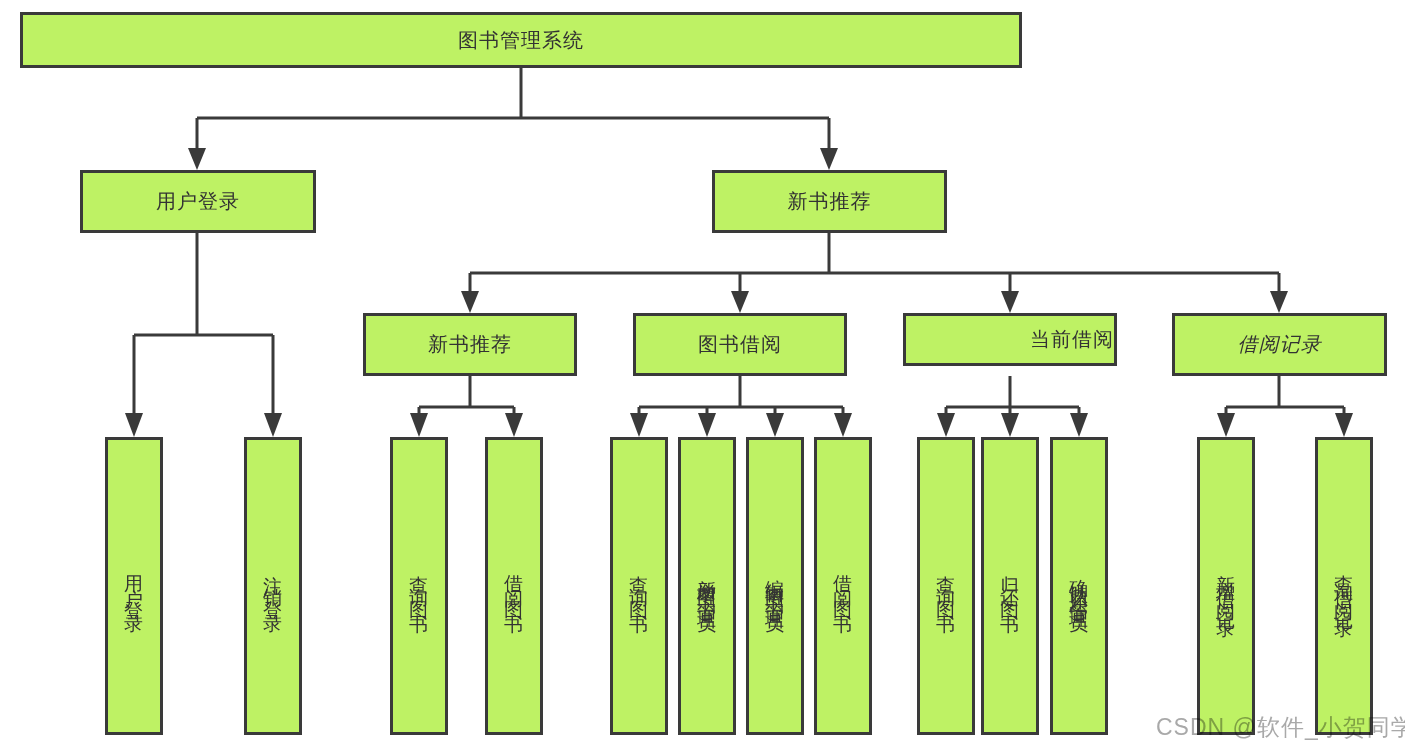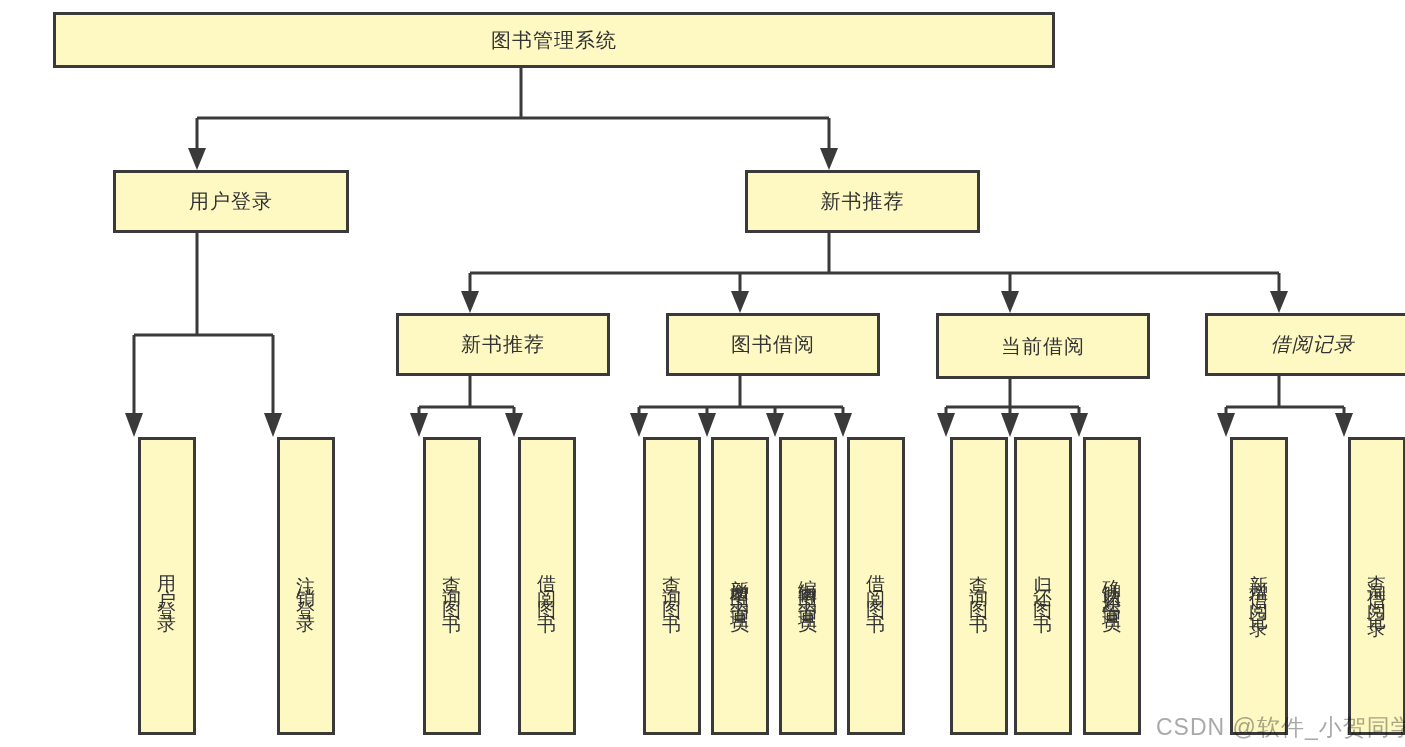--- a/index.html
+++ b/index.html
@@ -14,30 +14,29 @@
     overflow: hidden;
   }
   .connectors {
     position: absolute;
     left: 0; top: 0;
     width: 1405px; height: 747px;
     pointer-events: none;
   }
   .node {
     position: absolute;
-    background: #fef9c3;
+    background: #bef264;
     border: 3px solid #3a3a3a;
     display: flex;
     align-items: center;
     justify-content: center;
     font-size: 20px;
     letter-spacing: 1px;
     color: #333333;
     text-align: center;
-    margin-left: 33px;
   }
   .leaf {
     width: 58px;
     height: 298px;
     top: 437px;
   }
   .leaf .vtext {
     writing-mode: vertical-rl;
     text-orientation: mixed;
     font-size: 19px;
@@ -114,21 +113,21 @@
   <div class="node" style="left:712px; top:170px; width:235px; height:63px;">
     <span>新书推荐</span>
   </div>
 
   <div class="node" style="left:363px; top:313px; width:214px; height:63px;">
     <span>新书推荐</span>
   </div>
   <div class="node" style="left:633px; top:313px; width:214px; height:63px;text-align:right;">
     <span>图书借阅</span>
   </div>
-  <div class="node" style="left:903px; top:313px; width:214px; height:66px;">
+  <div class="node" style="left:903px; top:313px; width:214px; height:53px;justify-content:flex-end;">
     <span>当前借阅</span>
   </div>
   <div class="node" style="left:1172px; top:313px; width:215px; height:63px;font-style:italic;">
     <span>借阅记录</span>
   </div>
 
   <div class="node leaf ls-wide" style="left:105px;">
     <span class="vtext">用户登录</span>
   </div>
   <div class="node leaf ls-wide" style="left:244px;">

